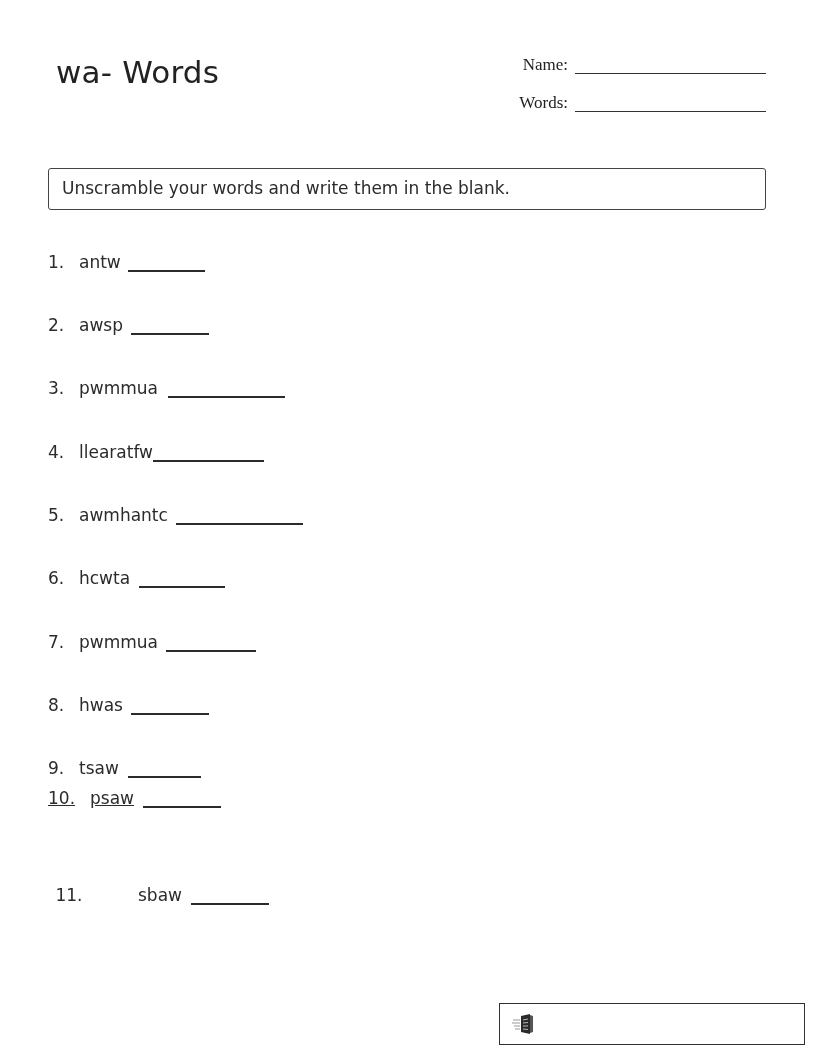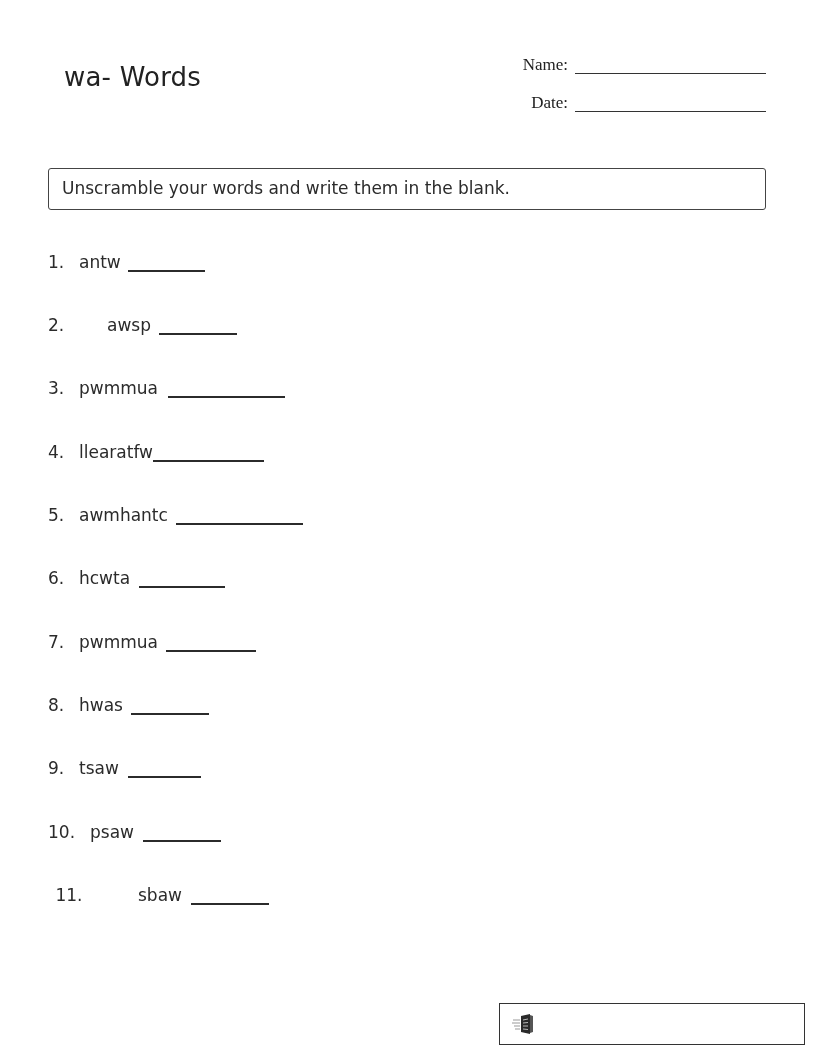--- a/index.html
+++ b/index.html
@@ -1,20 +1,20 @@
 <!DOCTYPE html>
 <html><head>
   <meta charset="utf-8">
   <style>
     html, body { margin: 0; padding: 0; background: #ffffff; }
     body { width: 816px; height: 1056px; position: relative; overflow: hidden; color: #2b2b2b; }
     .title {
       position: absolute; left: 48px; top: 46px;
-      font-family: "DejaVu Sans", sans-serif; font-size: 26px; font-weight: normal;
-      color: #222; letter-spacing: 0.2px; margin: 16px;
+      font-family: "DejaVu Sans", sans-serif; font-size: 31px; font-weight: normal;
+      color: #222; letter-spacing: 0.2px; margin: 8px;
     }
     .field-row { position: absolute; display: flex; align-items: flex-end; }
     .field-label {
       font-family: "Liberation Serif", serif; font-size: 17px; color: #222;
       width: 70px; text-align: right; margin-right: 7px; line-height: 20px;
     }
     .field-line { width: 191px; height: 0; border-bottom: 1.5px solid #333; margin-bottom: 1px; }
     .instructions {
       position: absolute; left: 48px; top: 168px; width: 718px; height: 42px;
       box-sizing: border-box; border: 1.5px solid #444; border-radius: 3px;
@@ -39,34 +39,34 @@
 </head>
 <body>
 
 <h1 class="title">wa- Words</h1>
 
 <div class="field-row" style="left:498px; top:55px;">
   <span class="field-label">Name:</span>
   <span class="field-line"></span>
 </div>
 <div class="field-row" style="left:498px; top:93px;">
-  <span class="field-label">Date:</span>
+  <span class="field-label">Words:</span>
   <span class="field-line"></span>
 </div>
 
 <div class="instructions">Unscramble your words and write them in the blank.</div>
 
 <div class="item" style="top:252px;">
   <span class="item-num" style="width:31px;">1.</span>
   <span class="item-word" style="margin-right:7px;">antw</span>
   <span class="item-blank" style="width:77px;"></span>
 </div>
 <div class="item" style="top:315px;">
   <span class="item-num" style="width:31px;">2.</span>
-  <span class="item-word" style="margin-right:8px;margin-left:28px;">awsp</span>
+  <span class="item-word" style="margin-right:8px;">awsp</span>
   <span class="item-blank" style="width:78px;"></span>
 </div>
 <div class="item" style="top:378px;">
   <span class="item-num" style="width:31px;">3.</span>
   <span class="item-word" style="margin-right:10px;">pwmmua</span>
   <span class="item-blank" style="width:117px;"></span>
 </div>
 <div class="item" style="top:442px;">
   <span class="item-num" style="width:31px;">4.</span>
   <span class="item-word" style="">llearatfw</span>
@@ -90,21 +90,21 @@
 <div class="item" style="top:695px;">
   <span class="item-num" style="width:31px;">8.</span>
   <span class="item-word" style="margin-right:8px;">hwas</span>
   <span class="item-blank" style="width:78px;"></span>
 </div>
 <div class="item" style="top:758px;">
   <span class="item-num" style="width:31px;">9.</span>
   <span class="item-word" style="margin-right:9px;">tsaw</span>
   <span class="item-blank" style="width:73px;"></span>
 </div>
-<div class="item" style="top:822px;">
+<div class="item" style="top:788px;text-decoration:underline;">
   <span class="item-num" style="width:42px;">10.</span>
   <span class="item-word" style="margin-right:9px;">psaw</span>
   <span class="item-blank" style="width:78px;"></span>
 </div>
 <div class="item" style="top:885px;">
   <span class="item-num" style="width:42px;text-align:center;">11.</span>
   <span class="item-word" style="margin-right:9px;margin-left:48px;">sbaw</span>
   <span class="item-blank" style="width:78px;"></span>
 </div>
 

